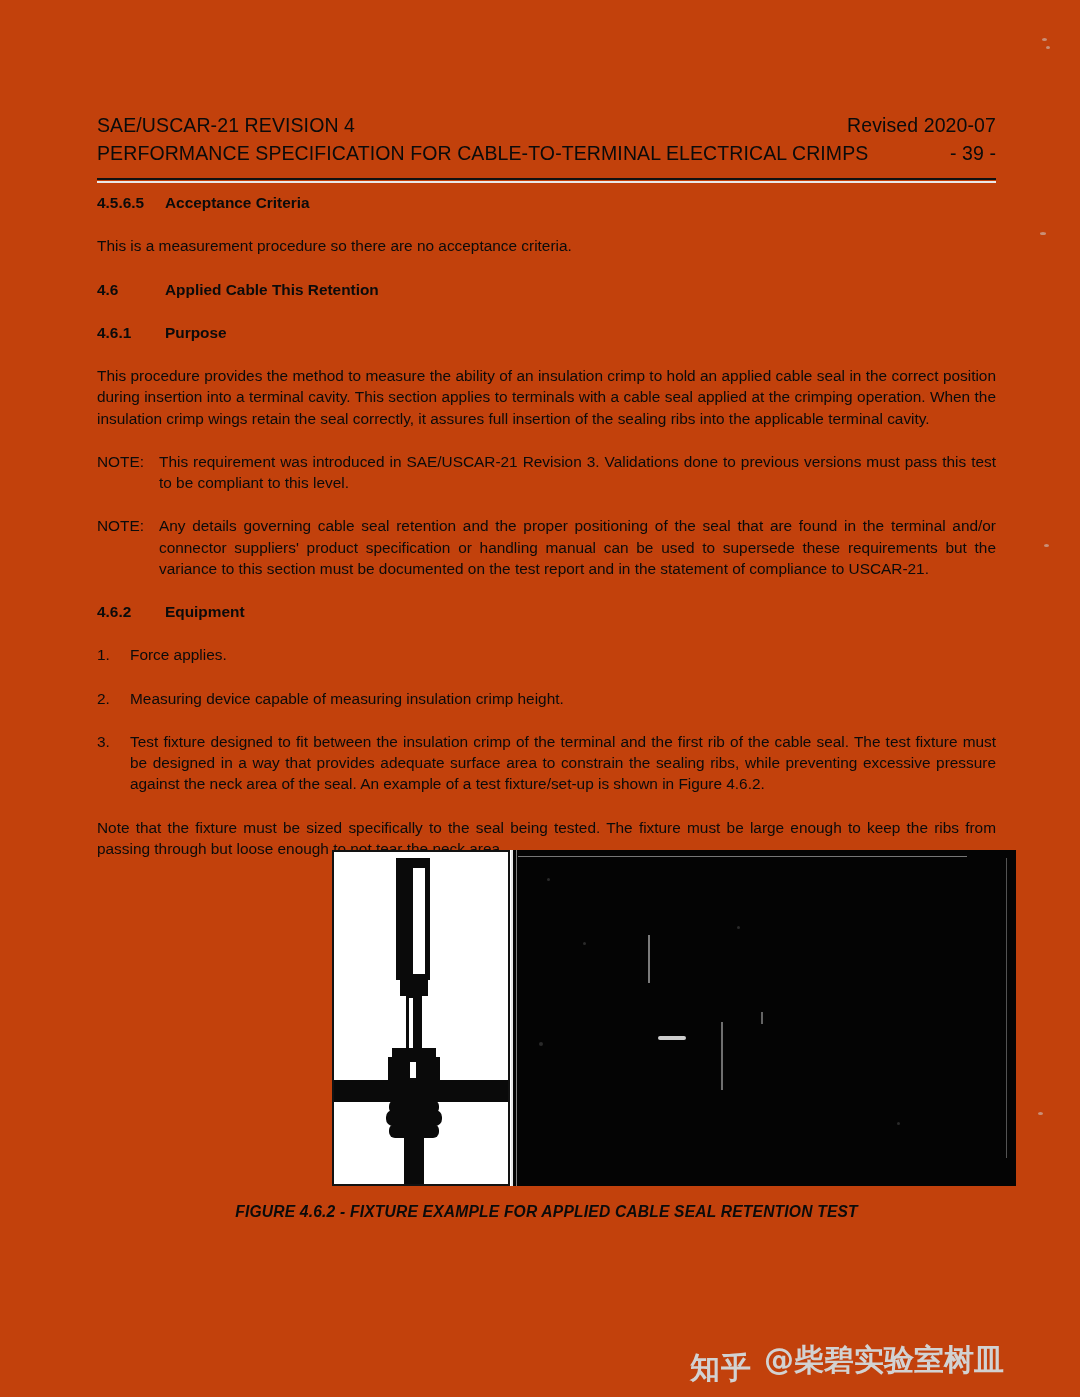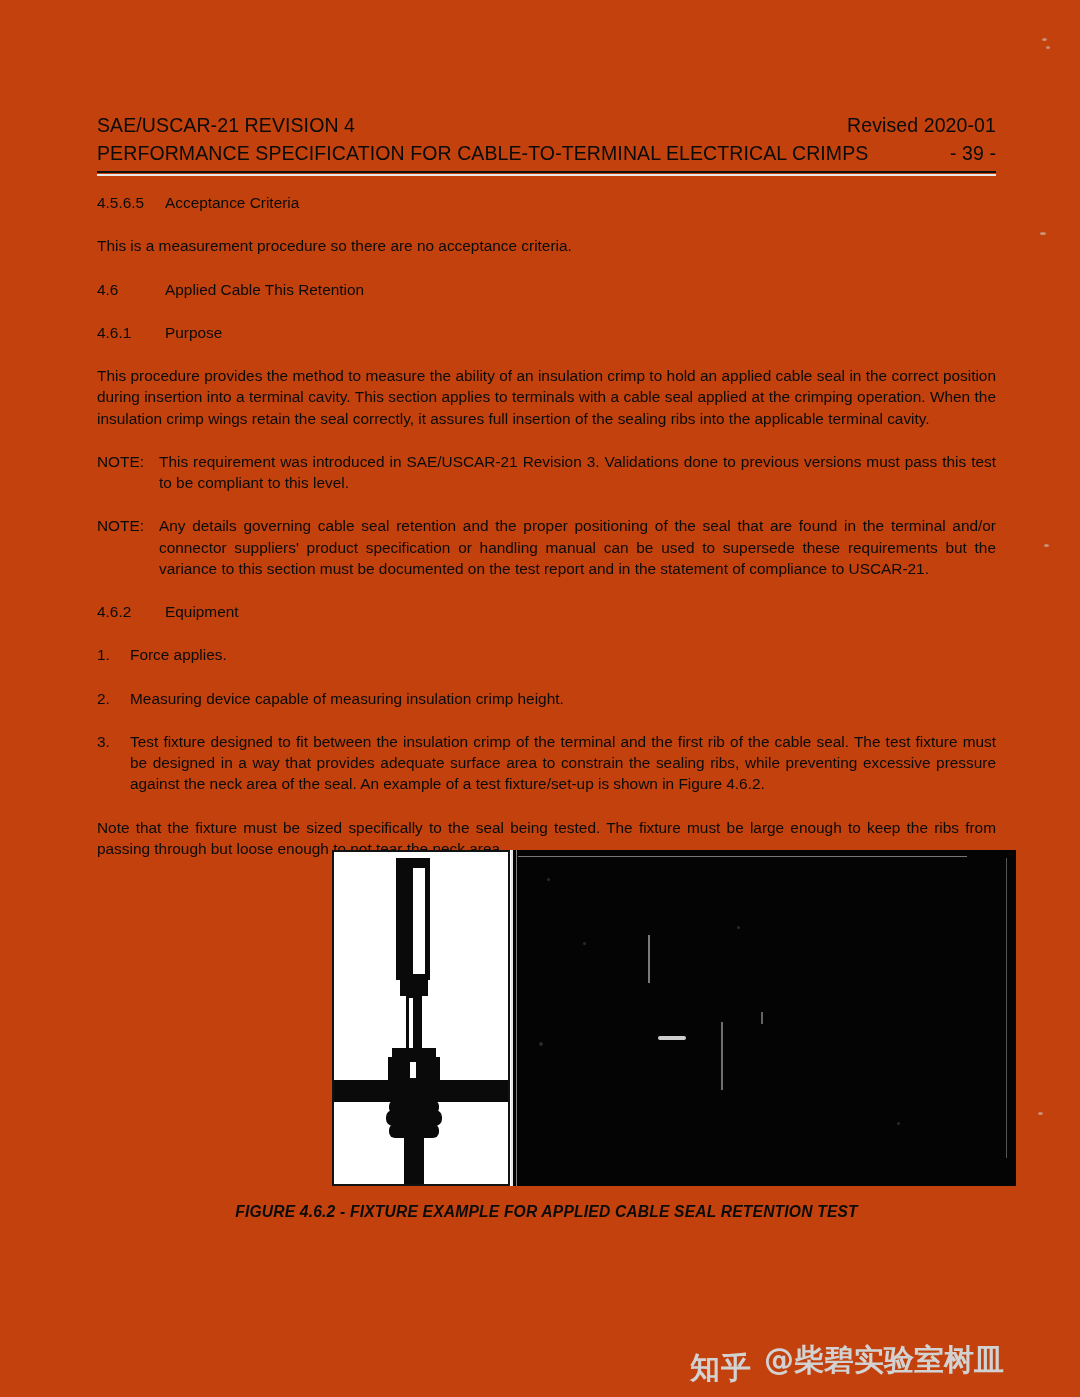--- a/index.html
+++ b/index.html
@@ -56,21 +56,21 @@
     display: flex;
     justify-content: space-between;
     align-items: baseline;
     font-size: 19.5px;
     letter-spacing: .1px;
     white-space: nowrap;
   }
   .header-row.line1 { margin-bottom: 5px; }
   .header-row.line2 {
     border-bottom: 2.2px solid #111;
-    padding-bottom: 6px;
+    padding-bottom: 13px;
   }
   .header-left-2 { font-size: 19.5px; }
   .header-right-2 {
     font-size: 19.5px;
     padding-left: 40px;
   }
   .header-underline-ghost {
     height: 2px;
     width: 899px;
     background: #e9e9e9;
@@ -83,20 +83,21 @@
     left: 0;
     top: 192px;
     width: 899px;
     font-size: 15.4px;
     line-height: 1.38;
   }
 
   .heading {
     display: flex;
     margin-bottom: 22px;
+    font-weight: bold;
   }
   .heading .num {
     width: 68px;
     flex: 0 0 68px;
   }
   .heading .txt { flex: 1; }
 
   p.para {
     margin: 0 0 22px 0;
     text-align: justify;
@@ -223,21 +224,21 @@
     <div class="speck" style="left:20px;top:232px;width:6px;height:3px;"></div>
     <div class="speck" style="left:24px;top:544px;width:5px;height:3px;"></div>
     <div class="speck" style="left:18px;top:1112px;width:5px;height:3px;"></div>
   </div>
 
   <div class="content">
 
     <div class="header-block">
       <div class="header-row line1">
         <span>SAE/USCAR-21 REVISION 4</span>
-        <span>Revised 2020-01</span>
+        <span>Revised 2020-07</span>
       </div>
       <div class="header-row line2">
         <span class="header-left-2">PERFORMANCE SPECIFICATION FOR CABLE-TO-TERMINAL ELECTRICAL CRIMPS</span>
         <span class="header-right-2">- 39 -</span>
       </div>
       <div class="header-underline-ghost"></div>
     </div>
 
     <div class="body">
 

